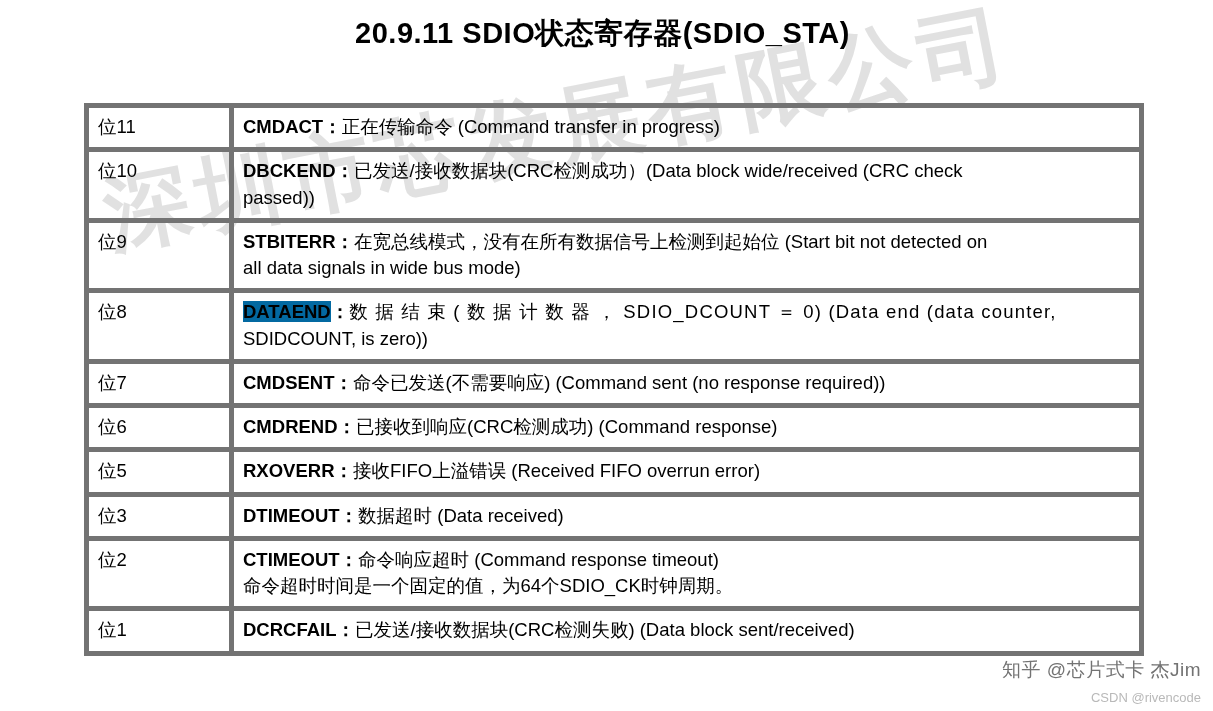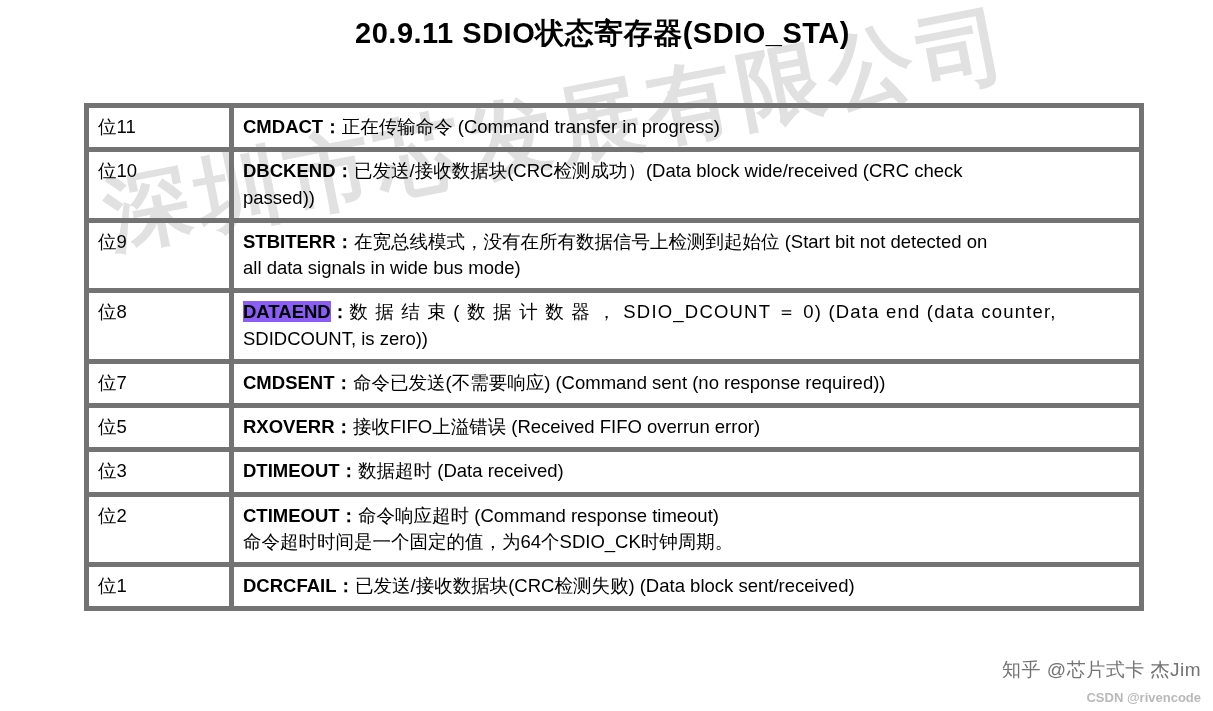--- a/index.html
+++ b/index.html
@@ -51,21 +51,21 @@
   }
   td.desc-cell {
     font-size: 18.5px;
     text-align: justify;
     text-justify: inter-word;
   }
   .bitname {
     font-weight: bold;
   }
   .hl {
-    background: #8b5cf6;
+    background: #0369a1;
     font-weight: bold;
   }
   .desc-line2 {
     display: block;
   }
   .spaced {
     letter-spacing: 1.2px;
   }
   
   .watermark {
@@ -90,21 +90,21 @@
     color: #737373;
     font-size: 19px;
     font-weight: normal;
     letter-spacing: 0.5px;
   }
   #wm-csdn {
     right: 12px;
     bottom: 6px;
     color: #b9b9b9;
     font-size: 13px;
-    font-weight: bold;
+    font-weight: normal;
   }
 </style>
 </head>
 <body>
 
 <h1 class="page-title">20.9.11  SDIO状态寄存器(SDIO_STA)</h1>
 
 <div class="watermark" id="wm-main">深圳市芯发展有限公司</div>
 
 <div class="table-wrap">
@@ -124,20 +124,24 @@
         </tr>
         <tr>
           <td class="bit-cell">位8</td>
           <td class="desc-cell"><span class="bitname hl">DATAEND</span><span class="bitname">：</span><span class="spaced">数 据 结 束 ( 数 据 计 数 器 ， SDIO_DCOUNT ＝ 0) (Data end (data counter,</span><span class="desc-line2">SDIDCOUNT, is zero))</span></td>
         </tr>
         <tr>
           <td class="bit-cell">位7</td>
           <td class="desc-cell"><span class="bitname">CMDSENT</span><span class="bitname">：</span><span>命令已发送(不需要响应) (Command sent (no response required))</span></td>
         </tr>
         <tr>
+          <td class="bit-cell">位6</td>
+          <td class="desc-cell"><span class="bitname">CMDREND</span><span class="bitname">：</span><span>已接收到响应(CRC检测成功) (Command response)</span></td>
+        </tr>
+        <tr>
           <td class="bit-cell">位5</td>
           <td class="desc-cell"><span class="bitname">RXOVERR</span><span class="bitname">：</span><span>接收FIFO上溢错误 (Received FIFO overrun error)</span></td>
         </tr>
         <tr>
           <td class="bit-cell">位3</td>
           <td class="desc-cell"><span class="bitname">DTIMEOUT</span><span class="bitname">：</span><span>数据超时 (Data received)</span></td>
         </tr>
         <tr>
           <td class="bit-cell">位2</td>
           <td class="desc-cell"><span class="bitname">CTIMEOUT</span><span class="bitname">：</span><span>命令响应超时 (Command response timeout)</span><span class="desc-line2">命令超时时间是一个固定的值，为64个SDIO_CK时钟周期。</span></td>

